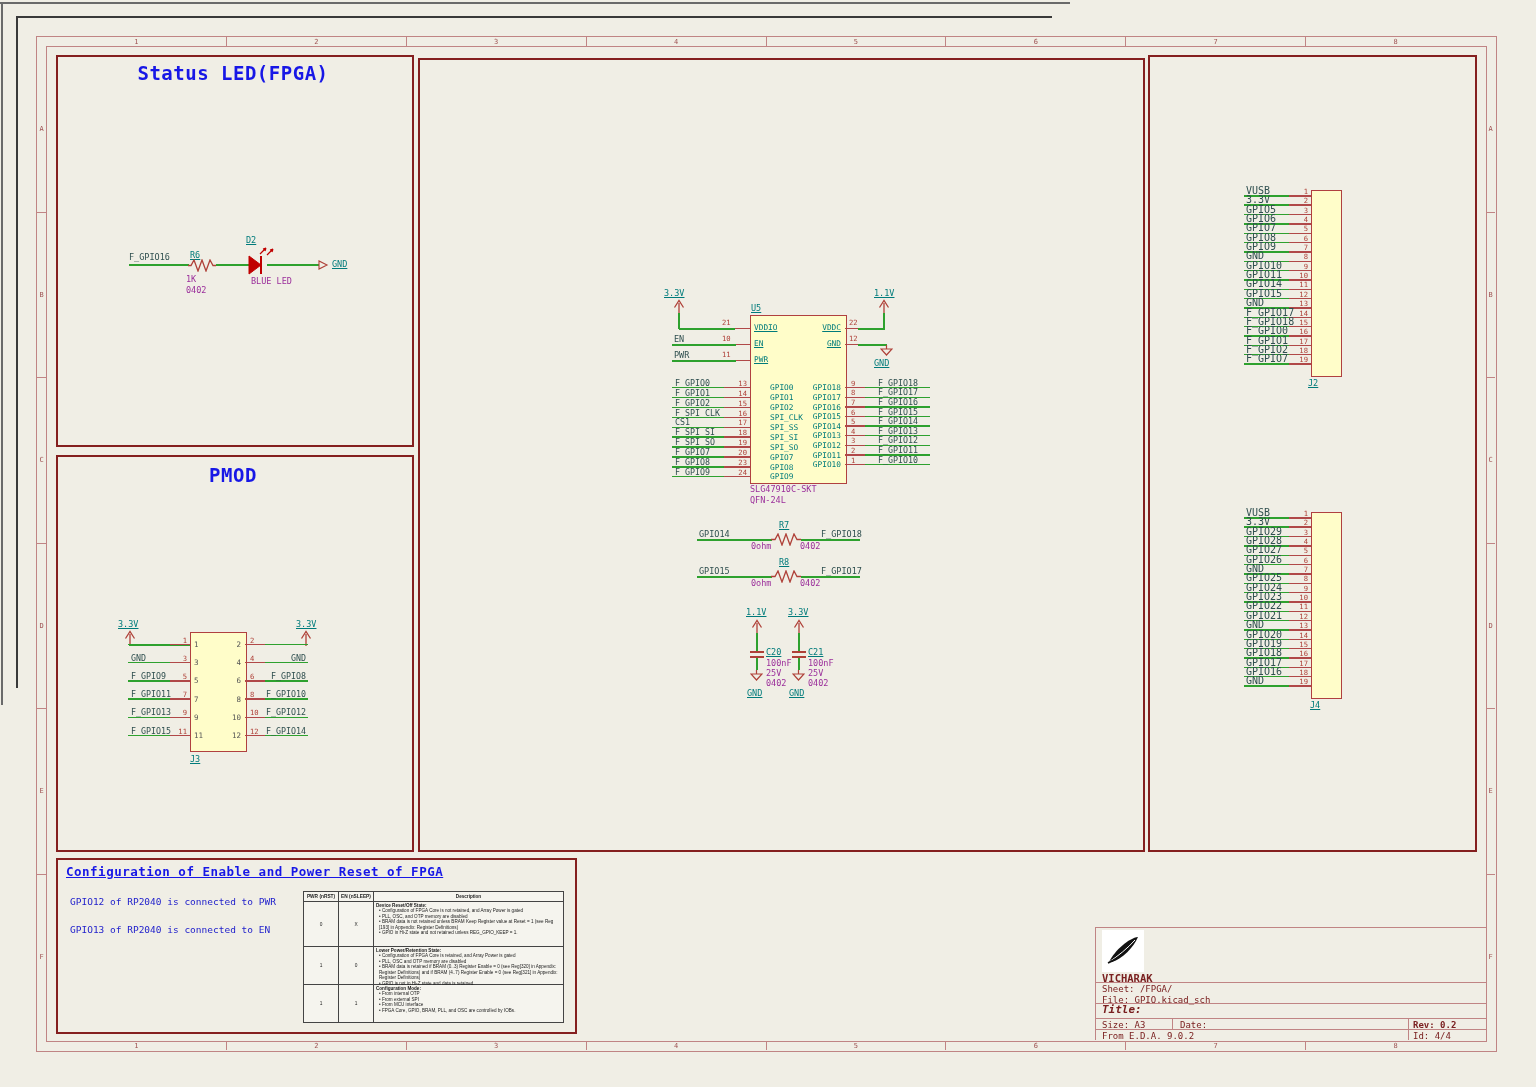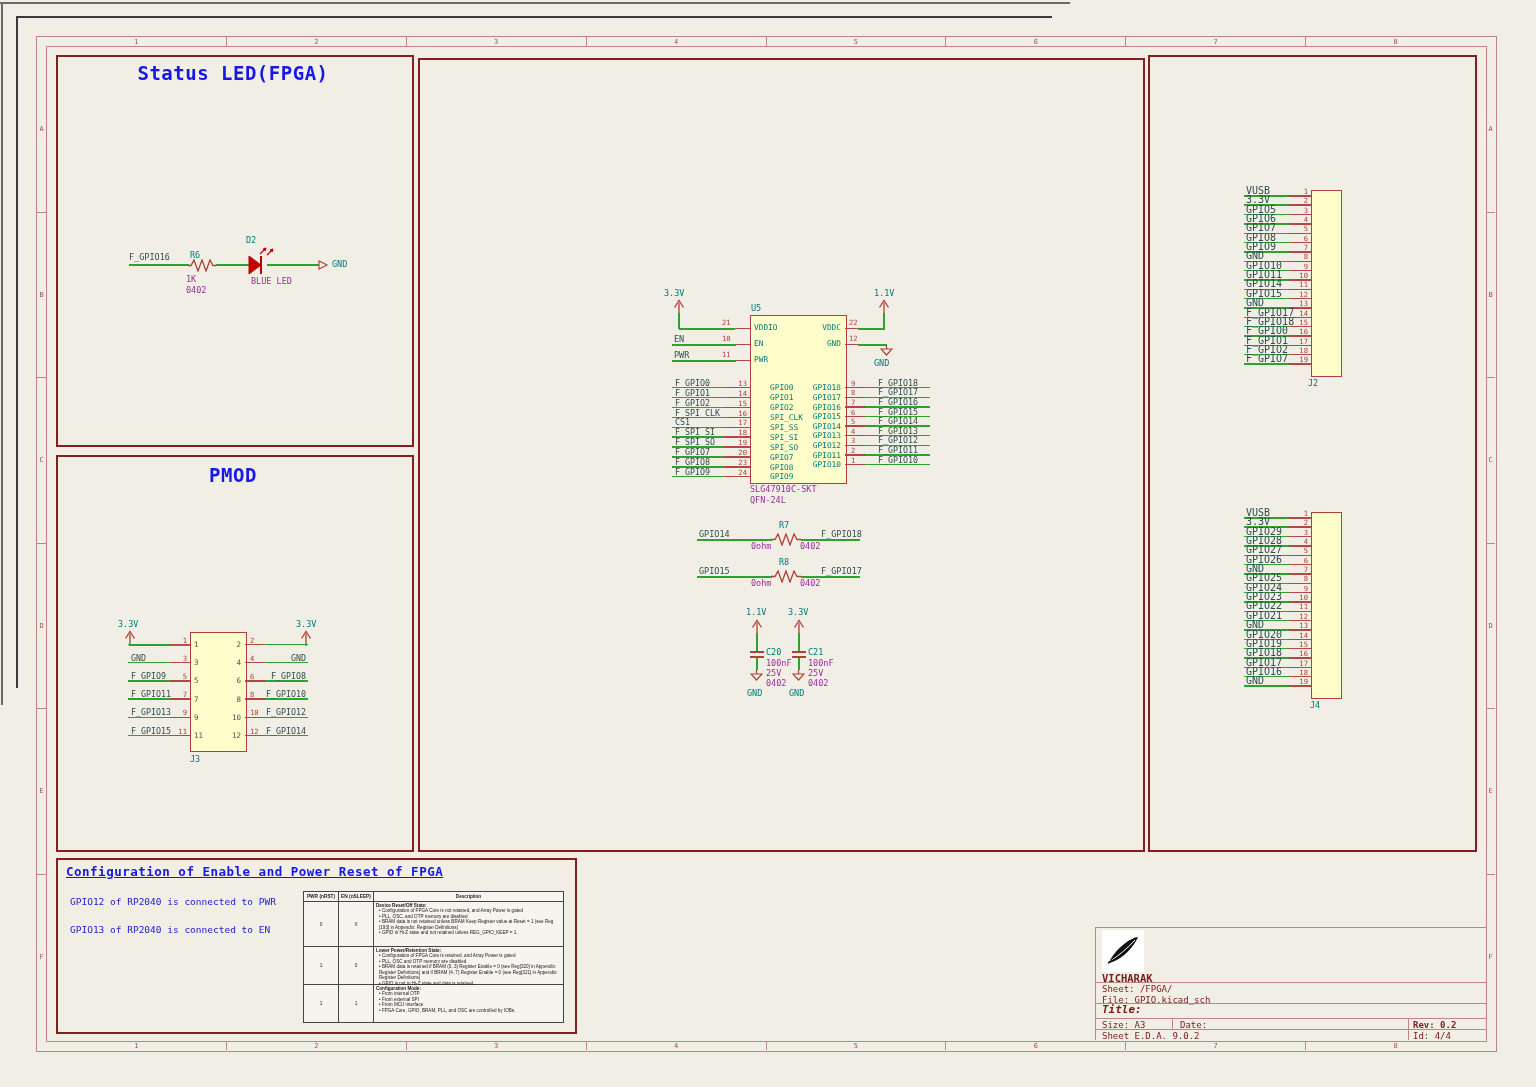--- a/index.html
+++ b/index.html
@@ -1,19 +1,19 @@
 <!DOCTYPE html>
 <html><head>
 <meta charset="utf-8">
 <style>
   html,body{margin:0;padding:0;}
   body{width:1536px;height:1087px;background:#F0EEE5;font-family:"DejaVu Sans Mono",monospace;}
   #canvas{position:relative;width:1536px;height:1087px;overflow:hidden;background:#F0EEE5;}
   .abs{position:absolute;}
-  .t-teal{color:#007B7B;}
+  .t-teal{color:#007B7B;text-decoration:underline;}
   .t-purple{color:#9B2F9B;}
   .t-dark{color:#2F4F4F;}
   .t-red{color:#AF4038;}
   .txt8{font-size:8.5px;line-height:9px;white-space:nowrap;}
   .txt7{font-size:7.8px;line-height:8px;white-space:nowrap;}
   .box{position:absolute;border:2px solid #841F1F;}
   .sec-title{position:absolute;color:#1717E6;font-weight:bold;text-align:center;letter-spacing:0.5px;white-space:nowrap;}
   .wire{position:absolute;background:#2EA12E;height:1.5px;}
   .vwire{position:absolute;background:#2EA12E;width:1.5px;}
   .rstub{position:absolute;background:#B04848;height:1.4px;}
@@ -906,16 +906,16 @@
   <span class="tb-txt" style="left:1102px;top:995px;">File: GPIO.kicad_sch</span>
   <div class="tb-line" style="left:1095px;top:1003px;width:391px;height:1px;"></div>
   <span class="tb-txt" style="left:1102px;top:1005px;font-weight:bold;font-style:italic;font-size:11px;">Title:</span>
   <div class="tb-line" style="left:1095px;top:1018px;width:391px;height:1px;"></div>
   <span class="tb-txt" style="left:1102px;top:1020px;">Size: A3</span>
   <div class="tb-line" style="left:1172px;top:1018px;width:1px;height:11px;"></div>
   <span class="tb-txt" style="left:1180px;top:1020px;">Date:</span>
   <div class="tb-line" style="left:1408px;top:1018px;width:1px;height:22px;"></div>
   <span class="tb-txt" style="left:1413px;top:1020px;font-weight:bold;">Rev: 0.2</span>
   <div class="tb-line" style="left:1095px;top:1029px;width:391px;height:1px;"></div>
-  <span class="tb-txt" style="left:1102px;top:1031px;">Sheet E.D.A. 9.0.2</span>
+  <span class="tb-txt" style="left:1102px;top:1031px;">From E.D.A. 9.0.2</span>
   <span class="tb-txt" style="left:1413px;top:1031px;">Id: 4/4</span>
 
 </div>
 
 </body></html>

